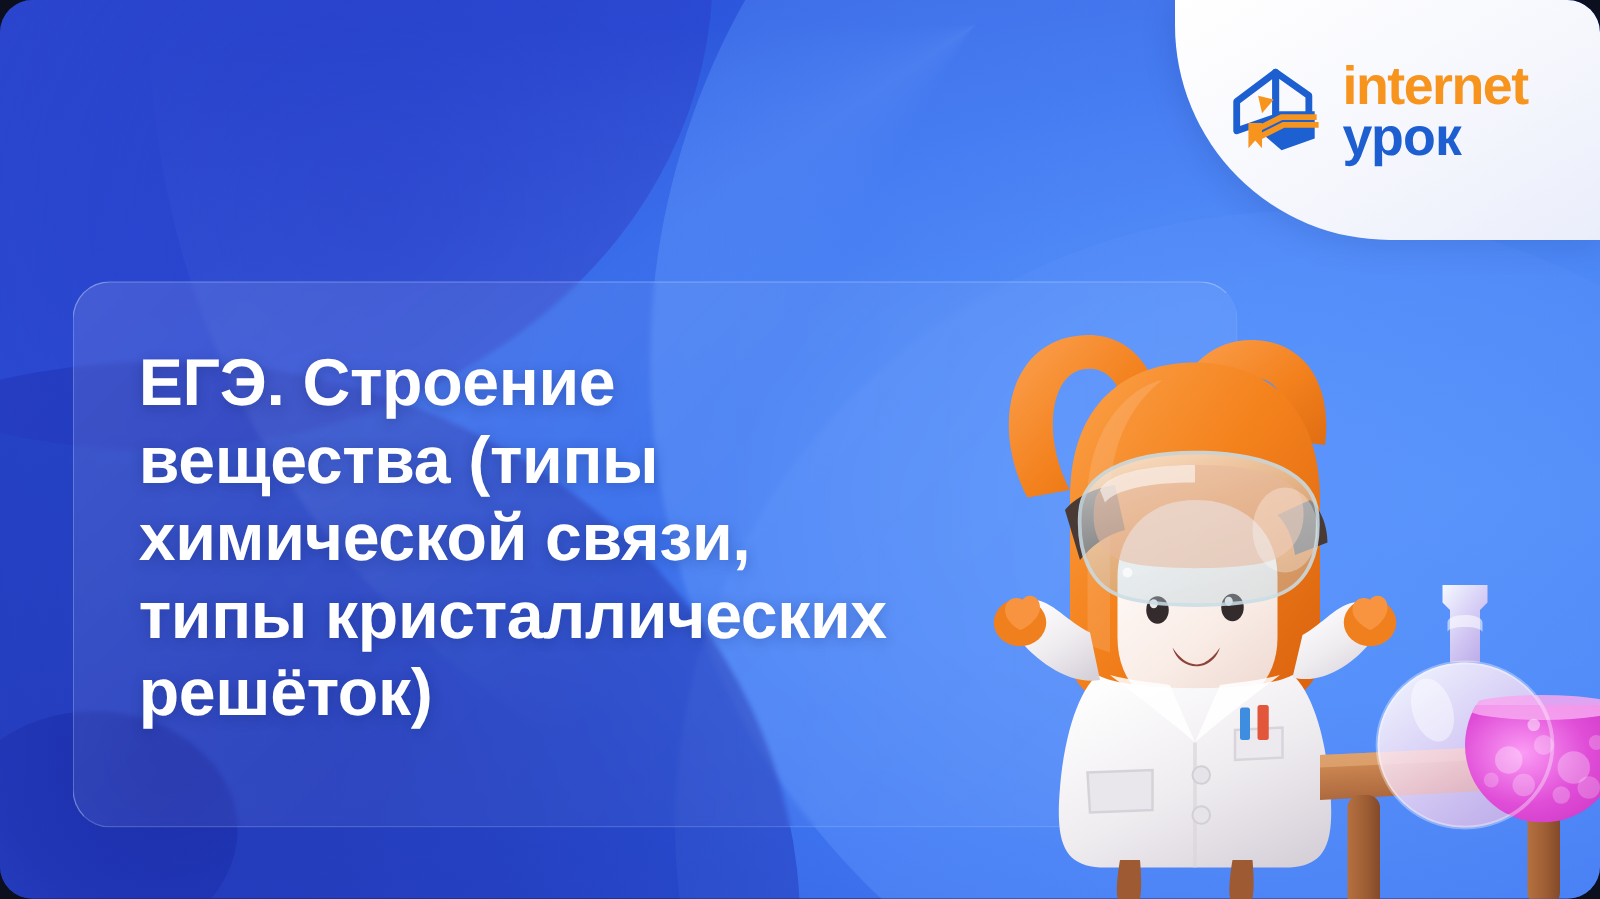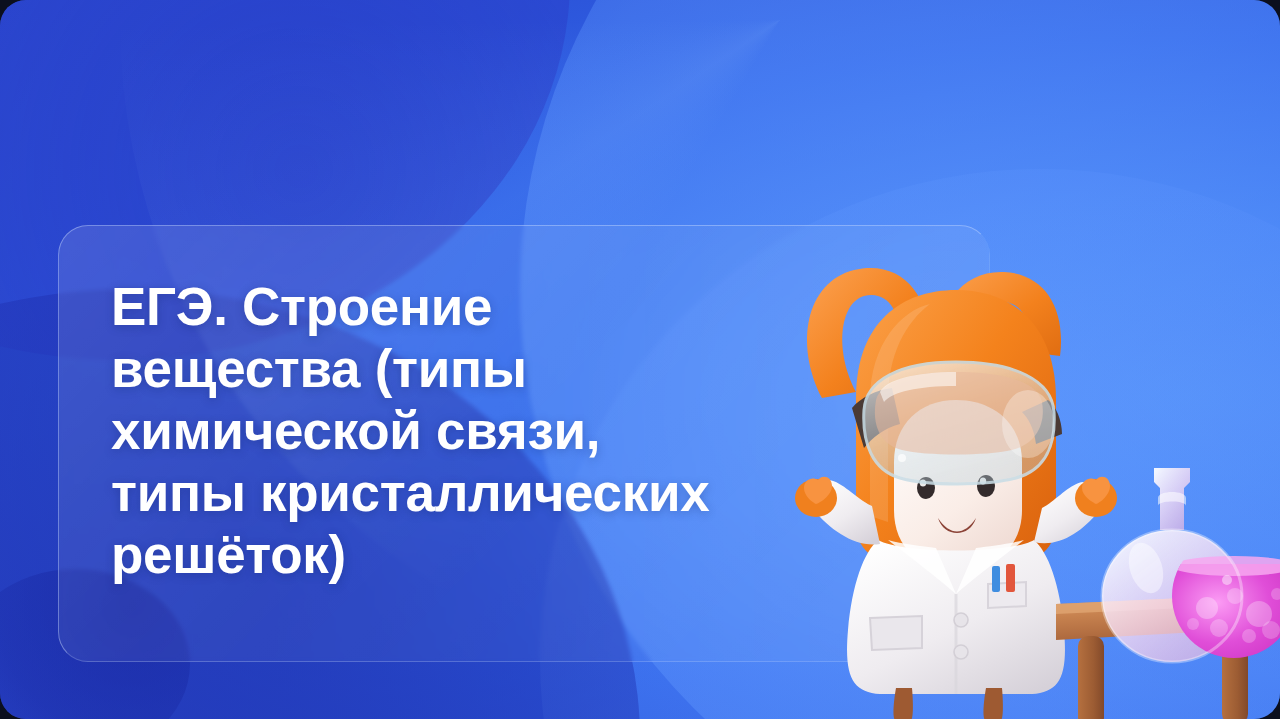--- a/index.html
+++ b/index.html
@@ -293,14 +293,36 @@
           </g>
         </g>
 
         <ellipse cx="88" cy="92" rx="16" ry="26" fill="#FFFFFF" opacity=".45" transform="rotate(-18 88 92)"></ellipse>
         <path d="M100 22 C100 14 128 14 128 22 L128 30 C128 24 100 24 100 30 Z" fill="#FFFFFF" opacity=".55"></path>
         <ellipse cx="114" cy="120" rx="70" ry="66" fill="none" stroke="#FFFFFF" stroke-opacity=".35" stroke-width="3"></ellipse>
       </g>
     </svg>
   </div>
 
+  <div id="logo-badge">
+    <span id="logo-mark">
+      <svg viewBox="0 0 100 100" xmlns="http://www.w3.org/2000/svg">
+
+        <path d="M12 40 L52 10 L52 56 L12 70 Z" fill="none" stroke="#1D5FD0" stroke-width="7" stroke-linejoin="round"></path>
+        <path d="M52 10 L86 34 L86 56 L52 56 Z" fill="none" stroke="#1D5FD0" stroke-width="7" stroke-linejoin="round"></path>
+
+        <path d="M34 34 L50 38 L38 52 Z" fill="#F7941E"></path>
+
+        <path d="M30 66 L56 50 L92 50 L92 78 L58 90 Z" fill="#1D60D2"></path>
+
+        <path d="M30 70 L58 56 L94 56" fill="none" stroke="#F7941E" stroke-width="6" stroke-linejoin="round"></path>
+        <path d="M32 78 L60 64 L96 64" fill="none" stroke="#F7941E" stroke-width="6" stroke-linejoin="round"></path>
+
+        <path d="M24 62 L38 62 L38 88 L31 80 L24 88 Z" fill="#F7941E"></path>
+      </svg>
+    </span>
+    <span id="logo-text">
+      <span id="logo-word-1" style="color: rgb(247, 148, 30);">internet</span>
+      <span id="logo-word-2" style="color: rgb(29, 95, 208);">урок</span>
+    </span>
+  </div>
 
 </div>
 
 </body></html>

